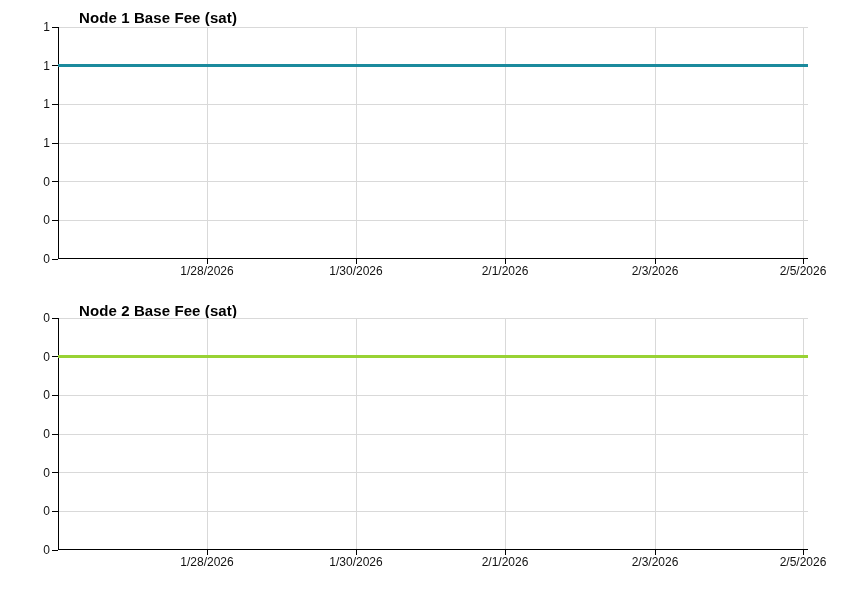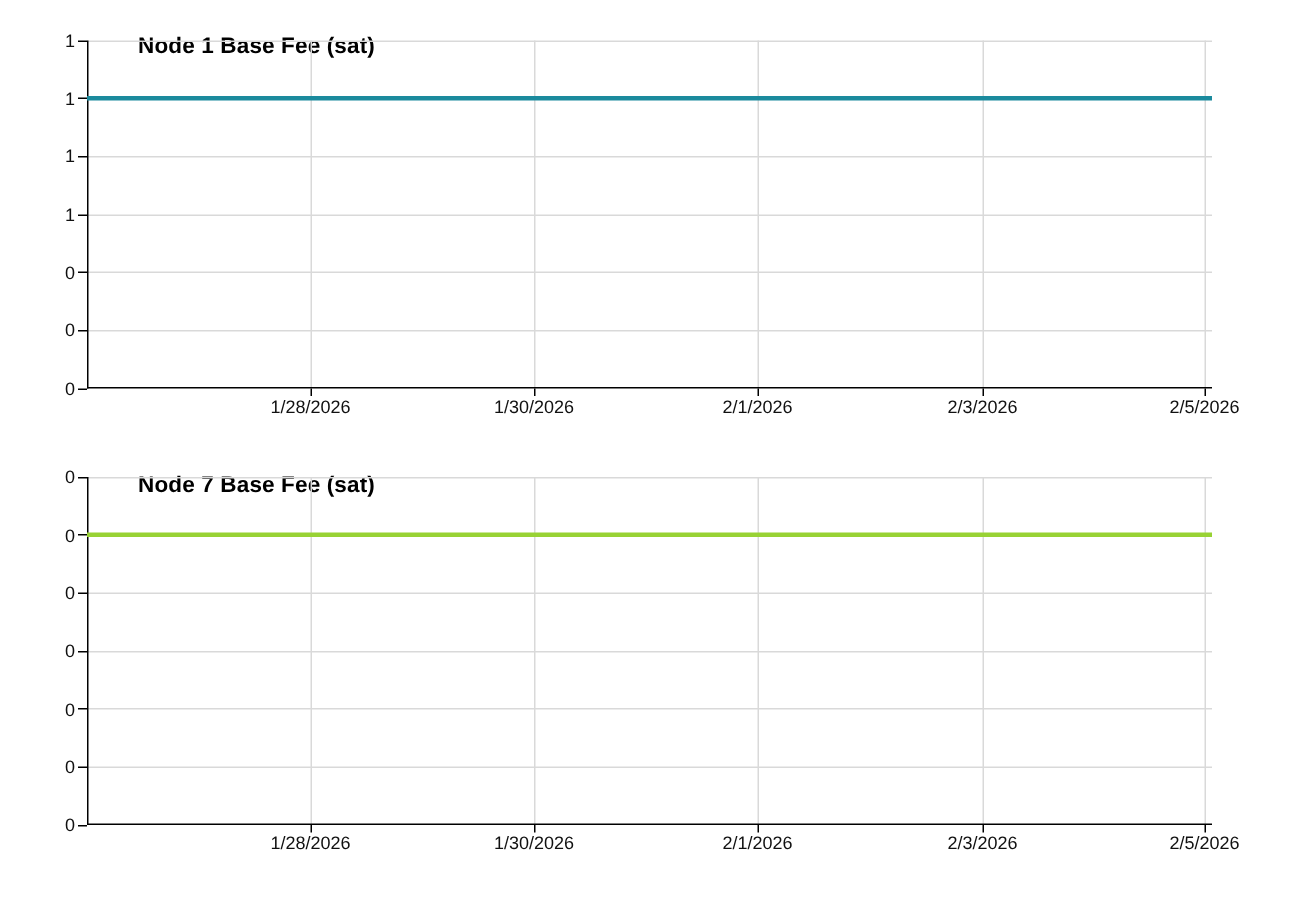--- a/index.html
+++ b/index.html
@@ -6,21 +6,21 @@
   body{
     width:860px;height:600px;position:relative;overflow:hidden;
     background:#ffffff;
     font-family:"Liberation Sans",sans-serif;
   }
   #app{position:absolute;inset:0;}
   .chart{position:absolute;left:0;width:860px;}
   .chart.c0{top:0;height:288px;}
   .chart.c1{top:290px;height:300px;}
   .title{
-    position:absolute;left:75px;margin:17px;
+    position:absolute;left:75px;margin:4px;
     font-size:15px;font-weight:700;color:#000;letter-spacing:.1px;
     white-space:nowrap;
   }
   .c0 .title{top:5px;}
   .c1 .title{top:8px;}
   .plot{position:absolute;left:58px;width:750px;height:232px;}
   .c0 .plot{top:27px;}
   .c1 .plot{top:28px;}
   .tick-label{
     position:absolute;font-size:12px;line-height:14px;color:#111;
@@ -70,21 +70,21 @@
       <div class="tick-label" style="position: absolute; left: 311px; top: 264px; width: 90px; text-align: center;">1/30/2026</div>
       <div style="position: absolute; left: 504.5px; top: 259px; width: 1px; height: 5px; background: rgb(0, 0, 0);"></div>
       <div class="tick-label" style="position: absolute; left: 460px; top: 264px; width: 90px; text-align: center;">2/1/2026</div>
       <div style="position: absolute; left: 654.5px; top: 259px; width: 1px; height: 5px; background: rgb(0, 0, 0);"></div>
       <div class="tick-label" style="position: absolute; left: 610px; top: 264px; width: 90px; text-align: center;">2/3/2026</div>
       <div style="position: absolute; left: 802.5px; top: 259px; width: 1px; height: 5px; background: rgb(0, 0, 0);"></div>
       <div class="tick-label" style="position: absolute; left: 758px; top: 264px; width: 90px; text-align: center;">2/5/2026</div>
     </section>
 
   <section class="chart c1">
-    <h2 class="title">Node 7 Base Fee (sat)</h2>
+    <h2 class="title">Node 2 Base Fee (sat)</h2>
     <div class="plot">
         <div style="position: absolute; left: 148.5px; top: 0px; width: 1px; height: 232px; background: rgb(217, 217, 217);"></div>
         <div style="position: absolute; left: 297.5px; top: 0px; width: 1px; height: 232px; background: rgb(217, 217, 217);"></div>
         <div style="position: absolute; left: 446.5px; top: 0px; width: 1px; height: 232px; background: rgb(217, 217, 217);"></div>
         <div style="position: absolute; left: 596.5px; top: 0px; width: 1px; height: 232px; background: rgb(217, 217, 217);"></div>
         <div style="position: absolute; left: 744.5px; top: 0px; width: 1px; height: 232px; background: rgb(217, 217, 217);"></div>
         <div style="position: absolute; left: 0px; top: -0.5px; width: 750px; height: 1px; background: rgb(217, 217, 217);"></div>
         <div style="position: absolute; left: 0px; top: 38.1667px; width: 750px; height: 1px; background: rgb(217, 217, 217);"></div>
         <div style="position: absolute; left: 0px; top: 76.8333px; width: 750px; height: 1px; background: rgb(217, 217, 217);"></div>
         <div style="position: absolute; left: 0px; top: 115.5px; width: 750px; height: 1px; background: rgb(217, 217, 217);"></div>

